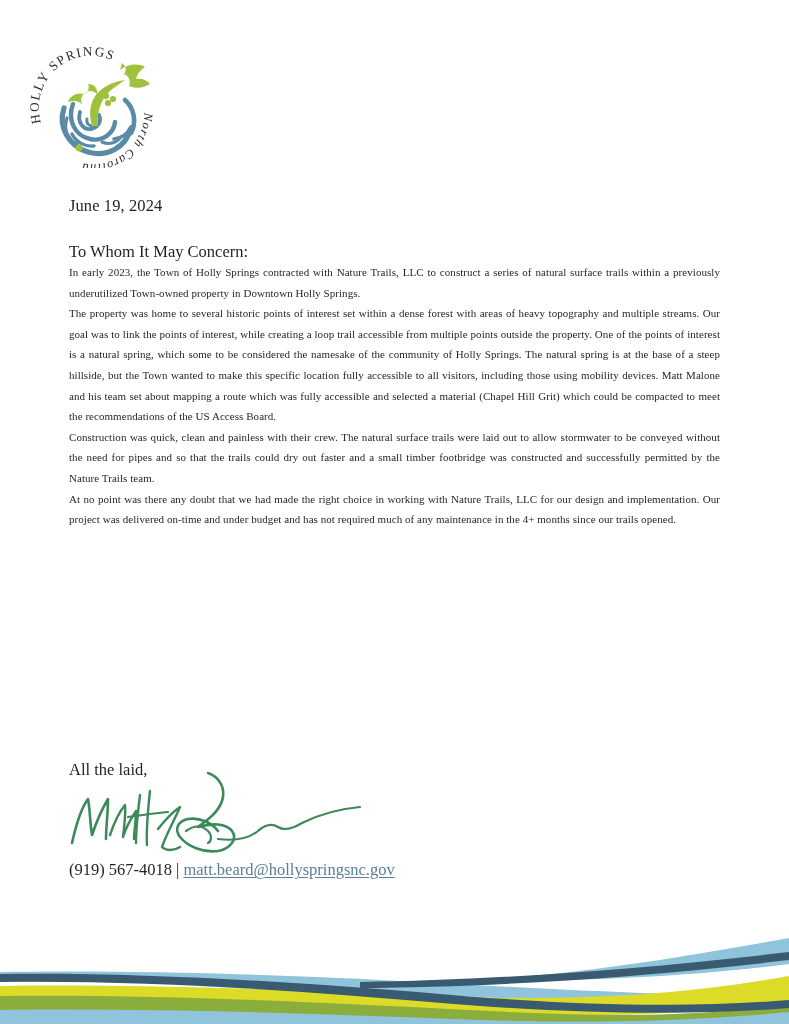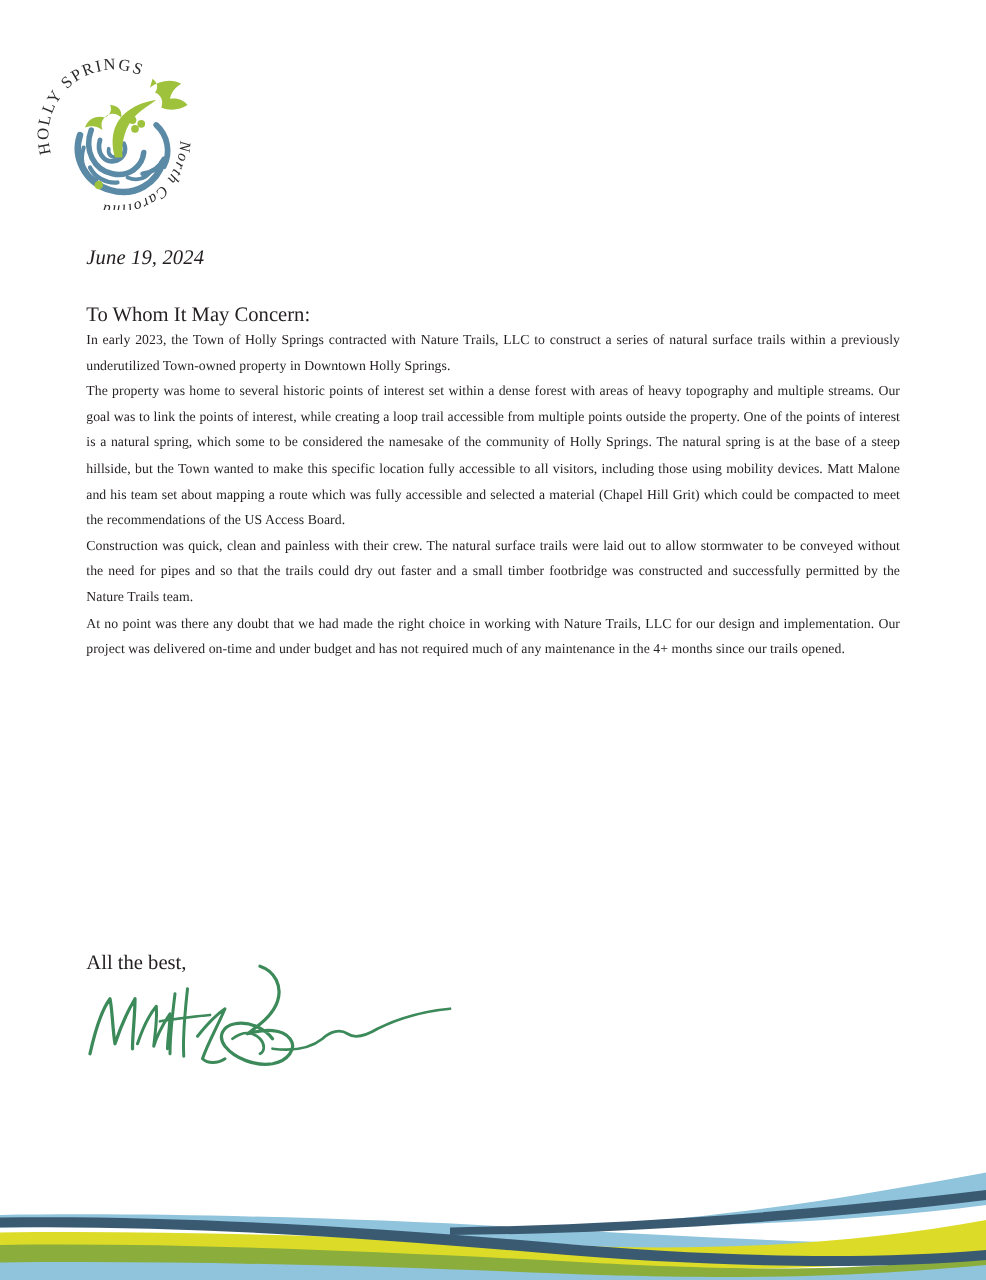--- a/index.html
+++ b/index.html
@@ -33,21 +33,20 @@
   .letter {
     position: absolute;
     left: 69px;
     top: 196px;
     width: 651px;
   }
   .date {
     font-size: 16.5px;
     line-height: 20px;
     letter-spacing: .1px;
-    font-style: italic;
   }
   .salutation {
     font-size: 16.5px;
     line-height: 20px;
     margin-top: 26px;
   }
   p.para {
     font-size: 11px;
     line-height: 20.6px;
     margin: 0;
@@ -153,21 +152,21 @@
     <div class="date">June 19, 2024</div>
 
     <div class="salutation">To Whom It May Concern:</div>
 
     <p class="para p-first">In early 2023, the Town of Holly Springs contracted with Nature Trails, LLC to construct a series of natural surface trails within a previously underutilized Town-owned property in Downtown Holly Springs.</p>
     <p class="para p-next">The property was home to several historic points of interest set within a dense forest with areas of heavy topography and multiple streams.  Our goal was to link the points of interest, while creating a loop trail accessible from multiple points outside the property.  One of the points of interest is a natural spring, which some to be considered the namesake of the community of Holly Springs.  The natural spring is at the base of a steep hillside, but the Town wanted to make this specific location fully accessible to all visitors, including those using mobility devices.  Matt Malone and his team set about mapping a route which was fully accessible and selected a material (Chapel Hill Grit) which could be compacted to meet the recommendations of the US Access Board.</p>
     <p class="para p-next">Construction was quick, clean and painless with their crew.  The natural surface trails were laid out to allow stormwater to be conveyed without the need for pipes and so that the trails could dry out faster and a small timber footbridge was constructed and successfully permitted by the Nature Trails team.</p>
     <p class="para p-next">At no point was there any doubt that we had made the right choice in working with Nature Trails, LLC for our design and implementation.  Our project was delivered on-time and under budget and has not required much of any maintenance in the 4+ months since our trails opened.</p>
   </div>
 
-  <div class="closing">All the best,</div>
+  <div class="closing">All the laid,</div>
 
   <div class="signature">
     <svg viewBox="0 0 320 95" xmlns="http://www.w3.org/2000/svg">
       <g fill="none" stroke="#3c8a5a" stroke-linecap="round" stroke-linejoin="round">
         <path d="M10 78 C 14 60, 20 42, 26 34 C 28 44, 28 58, 30 70
                  C 34 58, 40 44, 46 34 C 46 48, 44 62, 44 74" stroke-width="2.6"></path>
         <path d="M48 70 C 52 58, 58 46, 63 40 C 64 50, 62 62, 61 72
                  C 64 62, 70 52, 74 46 C 74 56, 72 66, 72 74" stroke-width="2.4"></path>
         <path d="M78 30 C 76 46, 74 62, 74 78" stroke-width="2.4"></path>
         <path d="M88 26 C 86 44, 84 62, 85 80" stroke-width="2.4"></path>
@@ -179,20 +178,23 @@
                  C 142 88, 126 82, 118 72 C 112 64, 116 56, 126 54
                  C 138 52, 150 58, 156 66" stroke-width="2.6"></path>
         <path d="M124 66 C 132 60, 140 60, 146 66 C 150 70, 150 76, 146 78" stroke-width="2.2"></path>
         <path d="M156 74 C 172 76, 186 74, 196 66 C 202 60, 210 58, 216 62
                  C 222 66, 230 64, 240 58 C 256 50, 276 44, 298 42" stroke-width="2.2"></path>
       </g>
     </svg>
   </div>
 
   <div class="sigblock">
+    <div>
+      <span>(919) 567-4018</span><span class="contact-sep">|</span><a class="email-link" href="#">matt.beard@hollyspringsnc.gov</a>
+    </div>
   </div>
 
   <div class="footer-waves">
     <svg viewBox="0 0 789 100" preserveAspectRatio="none" xmlns="http://www.w3.org/2000/svg">
 
       <path d="M789 14 C 700 30, 600 48, 480 56 C 560 58, 680 54, 789 40 Z" fill="#8fc4dc"></path>
 
       <path d="M0 48 C 120 46, 280 50, 420 58 C 560 66, 680 72, 789 72
                L789 84 C 660 84, 520 76, 400 68 C 260 58, 110 56, 0 58 Z" fill="#8fc4dc"></path>
 

